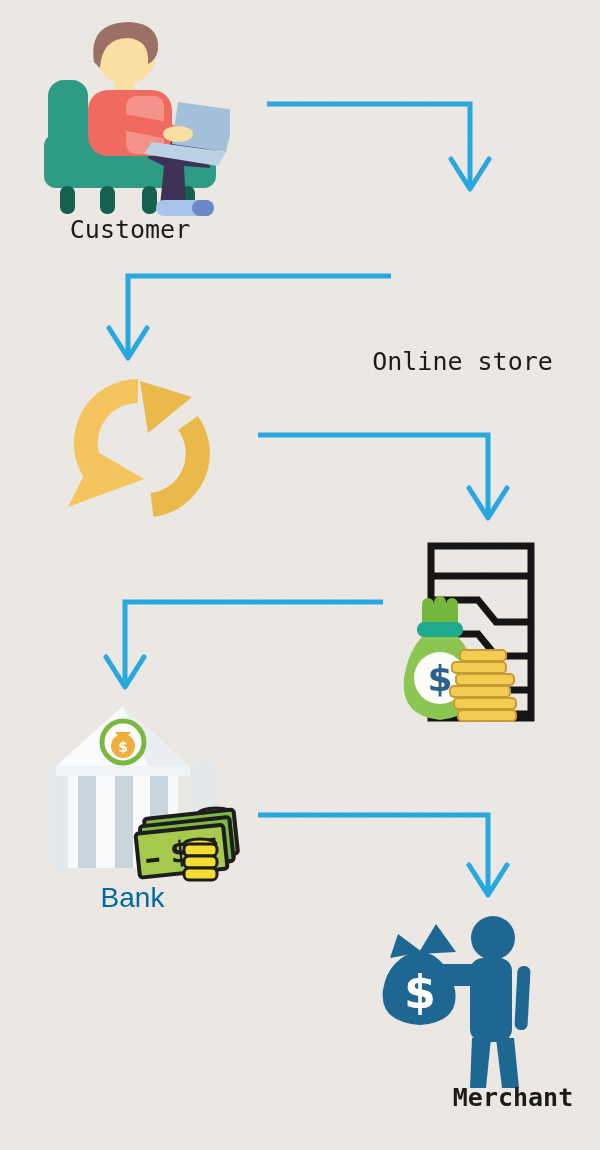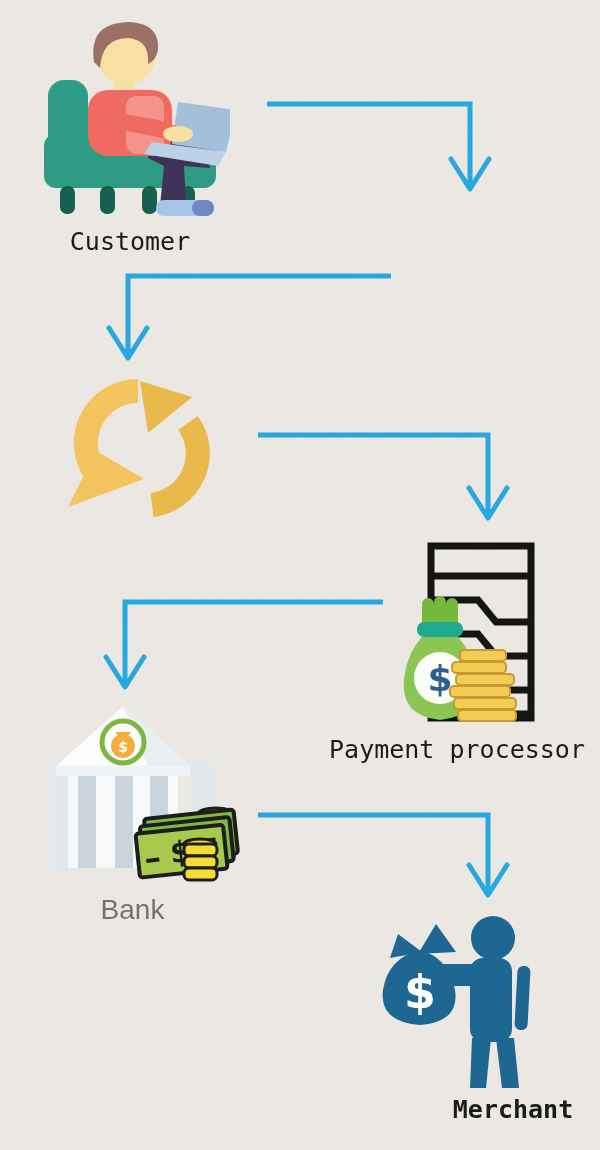--- a/index.html
+++ b/index.html
@@ -1,21 +1,21 @@
 <!DOCTYPE html>
 <html><head>
 <meta charset="utf-8">
 <style>
   html,body{margin:0;padding:0;background:#EDE9E4;}
   .canvas{position:relative;width:600px;height:1150px;background:#EDE9E4;overflow:hidden;}
   .layer{position:absolute;left:0;top:0;pointer-events:none;}
   .node{position:absolute;}
   .label{position:absolute;font-family:"DejaVu Sans Mono","Liberation Mono",monospace;
-         font-size:25px;color:#1b1b1b;text-align:center;white-space:nowrap;line-height:1.15;margin-top:12px;}
-  .label-sans{font-family:"Liberation Sans","DejaVu Sans",sans-serif;font-size:28px;color:#737373;}
+         font-size:25px;color:#1b1b1b;text-align:center;white-space:nowrap;line-height:1.15;}
+  .label-sans{font-family:"Liberation Sans","DejaVu Sans",sans-serif;font-size:28px;color:#0369a1;}
   svg text{font-family:"DejaVu Sans",sans-serif;}
 </style>
 </head>
 <body>
 
 <div class="canvas">
 
   <svg class="layer" width="600" height="1150">
     <filter id="grain">
       <feTurbulence type="fractalNoise" baseFrequency="0.55" numOctaves="2" stitchTiles="stitch"></feTurbulence>
@@ -163,17 +163,17 @@
       <path d="M383,602 L125,602 L125,684"></path>
       <path d="M106,657 L125,687 L144,657" stroke-linecap="round" stroke-linejoin="round"></path>
     </g>
     <g>
       <path d="M258,815 L488,815 L488,892"></path>
       <path d="M469,865 L488,895 L507,865" stroke-linecap="round" stroke-linejoin="round"></path>
     </g>
   </svg>
 
   <div class="label" style="left:30px;top:216px;width:200px;">Customer</div>
-  <div class="label" style="left:322px;top:724px;width:270px;">Payment processor</div>
+  <div class="label" style="left:355px;top:348px;width:215px;">Online store</div>
   <div class="label label-sans" style="left:40px;top:882px;width:185px;">Bank</div>
   <div class="label" style="left:423px;top:1084px;width:180px;font-weight:bold;">Merchant</div>
 
 </div>
 
 </body></html>

